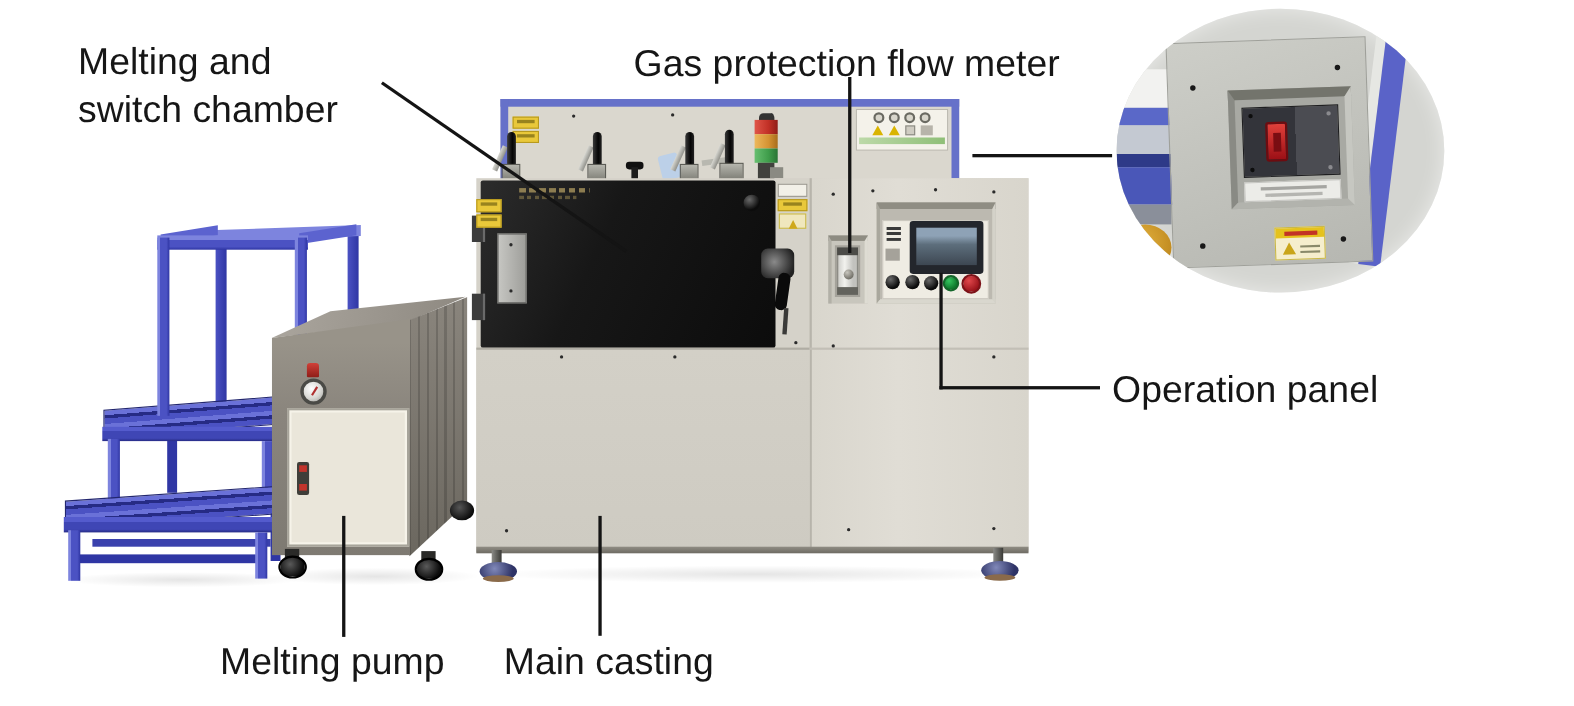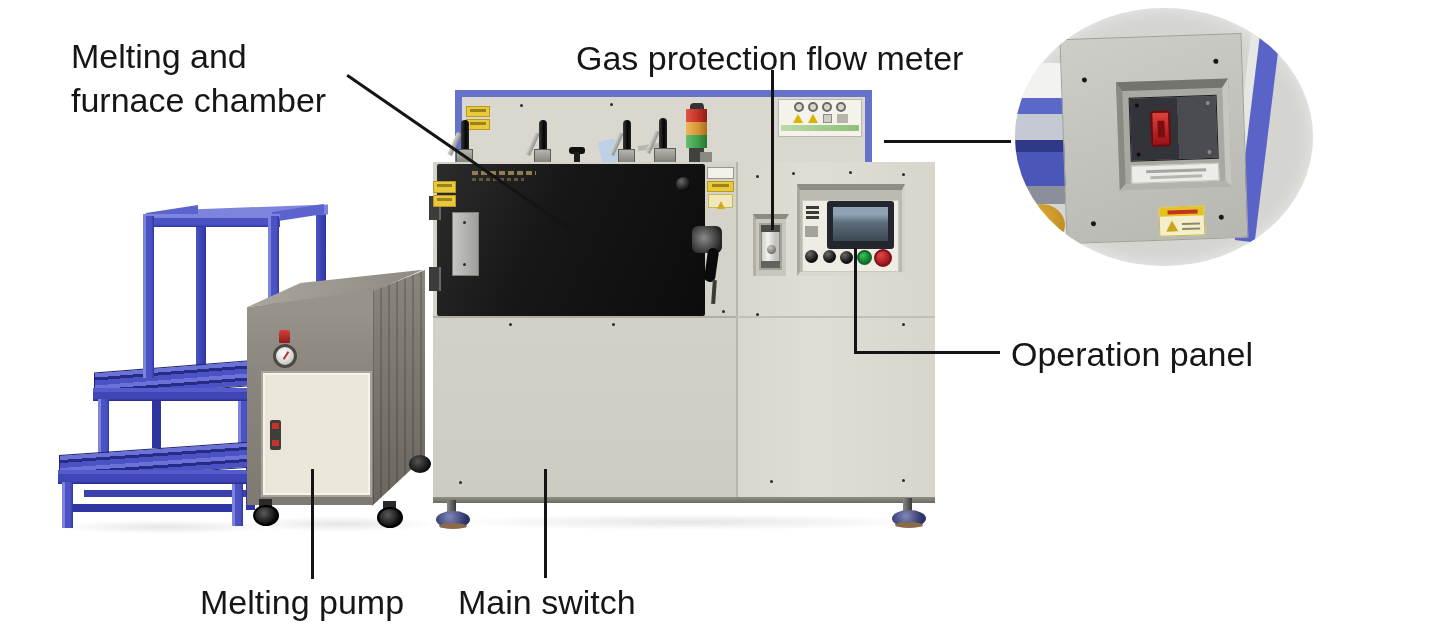--- a/index.html
+++ b/index.html
@@ -269,19 +269,19 @@
 
   <div class="ln" style="left:348px; top:74px; width:270px; height:3px; transform:rotate(34.6deg); transform-origin:0 0;"></div>
   <div class="ln" style="left:771px; top:70px; width:3px; height:160px;"></div>
   <div class="ln" style="left:884px; top:140px; width:127px; height:3px;"></div>
   <div class="ln" style="left:854px; top:248px; width:3px; height:106px;"></div>
   <div class="ln" style="left:854px; top:351px; width:146px; height:3px;"></div>
   <div class="ln" style="left:311px; top:469px; width:3px; height:110px;"></div>
   <div class="ln" style="left:544px; top:469px; width:3px; height:109px;"></div>
 
   <div class="lbl" style="left:71px; top:34px;">Melting and</div>
-  <div class="lbl" style="left:71px; top:78px;">furnace chamber</div>
+  <div class="lbl" style="left:71px; top:78px;">switch chamber</div>
   <div class="lbl" style="left:576px; top:36px;">Gas protection flow meter</div>
   <div class="lbl" style="left:1011px; top:332px;">Operation panel</div>
   <div class="lbl" style="left:200px; top:580px;">Melting pump</div>
-  <div class="lbl" style="left:458px; top:580px;">Main switch</div>
+  <div class="lbl" style="left:458px; top:580px;">Main casting</div>
 
 </figure>
 
 </body></html>

